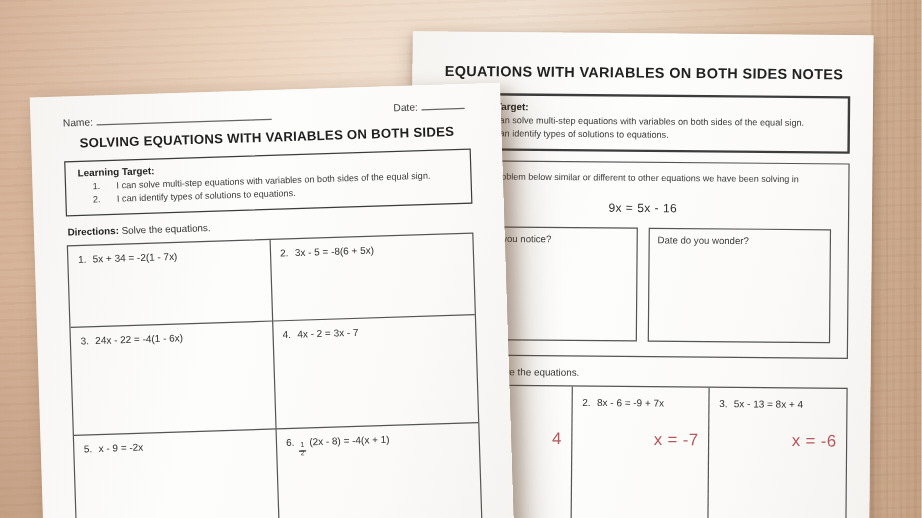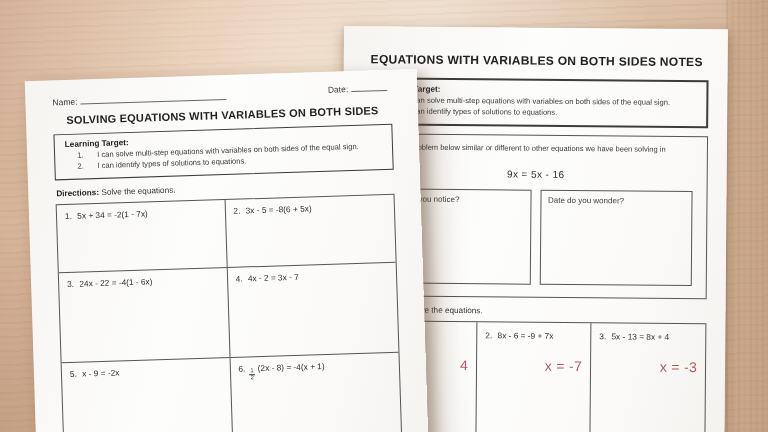--- a/index.html
+++ b/index.html
@@ -127,21 +127,21 @@
         <div class="banswer answer-red" style="color: rgb(181, 88, 92);">4</div>
       </div>
       <div class="bcell">
         <span class="pnum">2.</span>
         <span>8x - 6 = -9 + 7x</span>
         <div class="banswer answer-red" style="color: rgb(181, 88, 92);">x = -7</div>
       </div>
       <div class="bcell">
         <span class="pnum">3.</span>
         <span>5x - 13 = 8x + 4</span>
-        <div class="banswer answer-red" style="color: rgb(181, 88, 92);">x = -3</div>
+        <div class="banswer answer-red" style="color: rgb(181, 88, 92);">x = -6</div>
       </div>
     </div>
   </div>
 </div>
 
 <div class="sheet sheet-front">
   <div class="front-inner">
     <div class="name-row">
       <span>
         <span>Name:</span><span class="uline uline-name"></span>

